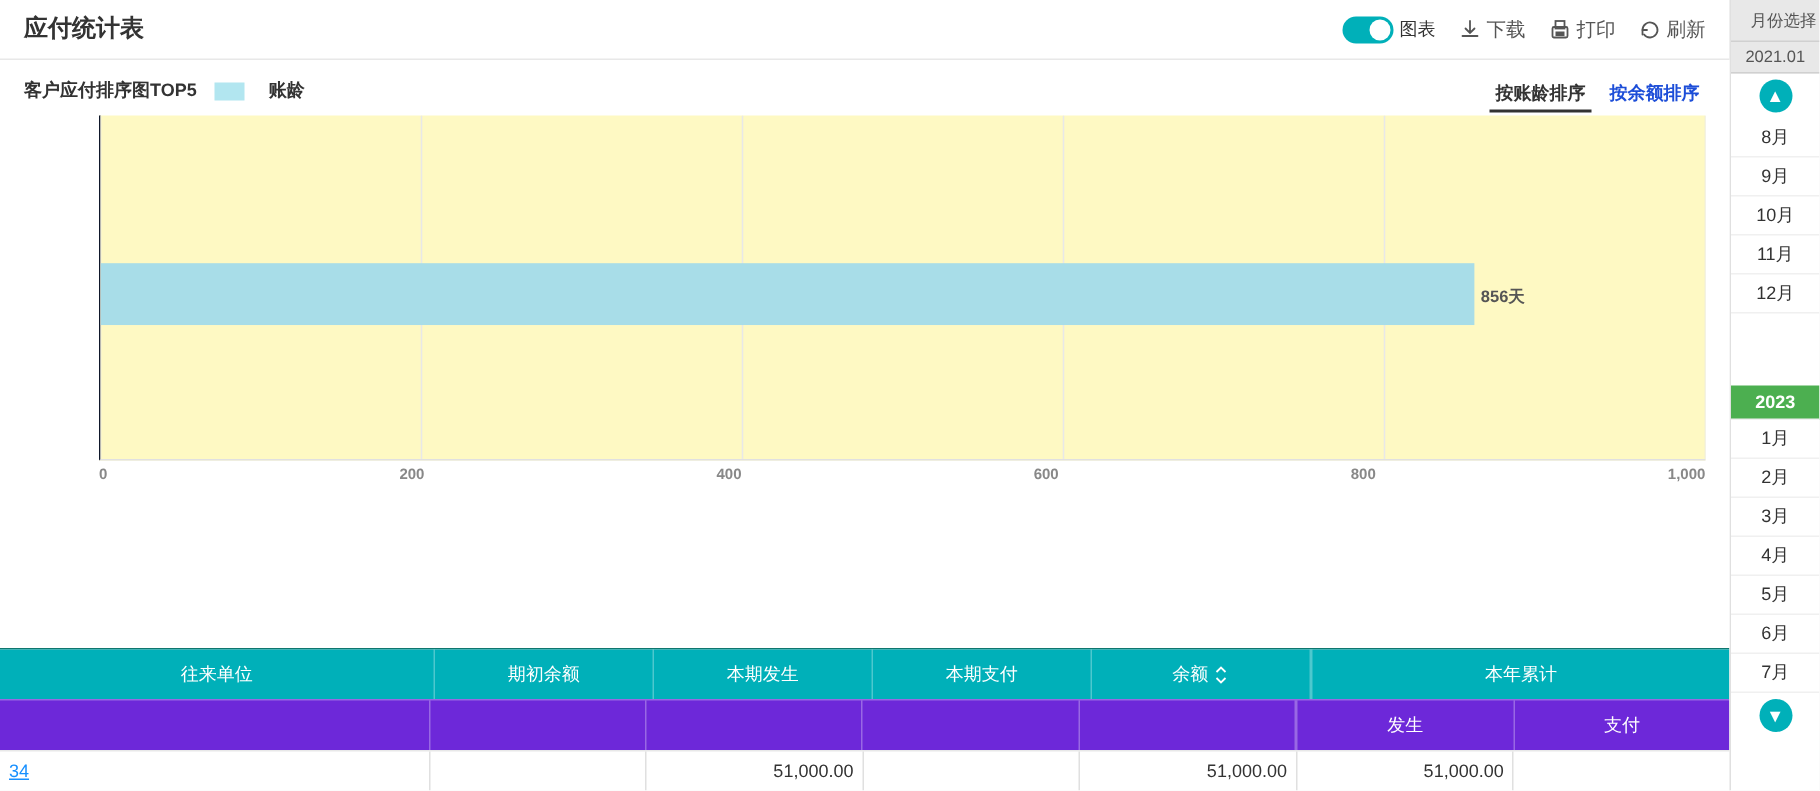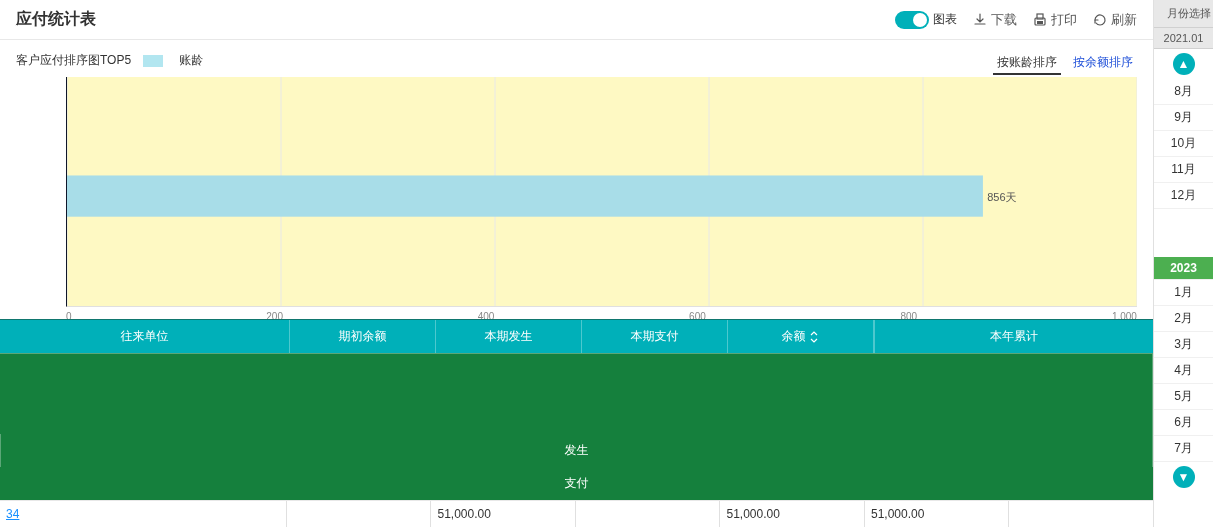--- a/index.html
+++ b/index.html
@@ -10,31 +10,31 @@
     
     .header { display: flex; align-items: center; justify-content: space-between; padding: 8px 16px; background: #fff; border-bottom: 1px solid #e8e8e8; height: 40px; }
     .header-title { font-size: 16px; font-weight: bold; color: #333; }
     .header-actions { display: flex; align-items: center; gap: 16px; }
     .toggle-wrap { display: flex; align-items: center; gap: 4px; }
     .toggle { width: 34px; height: 18px; background: #00b0b9; border-radius: 9px; position: relative; cursor: pointer; }
     .toggle::after { content: ''; position: absolute; width: 14px; height: 14px; background: #fff; border-radius: 50%; top: 2px; right: 2px; }
     .action-btn { display: flex; align-items: center; gap: 4px; cursor: pointer; color: #555; font-size: 13px; }
 
     
-    .chart-section { background: #fff; padding: 12px 16px; flex: 1; min-height: 0; }
+    .chart-section { background: #fff; padding: 12px 16px; flex: 1; min-height: 0; font-weight: bold; }
     .chart-legend { display: flex; align-items: center; gap: 12px; margin-bottom: 8px; }
     .legend-color { width: 20px; height: 12px; background: #b2e6f0; display: inline-block; margin-right: 4px; vertical-align: middle; }
     .sort-btn { font-size: 12px; color: #1d4ed8; cursor: pointer; padding: 2px 4px; border-bottom: 2px solid transparent; }
     .sort-btn.active { color: #333; border-bottom: 2px solid #333; }
 
     
     .table-section { background: #fff; border-top: 1px solid #0f766e; }
     .th { padding: 8px 6px; text-align: center; font-size: 12px; border-right: 1px solid rgba(255,255,255,0.3); }
     .th:last-child { border-right: none; }
-    .td { padding: 6px 6px; font-size: 12px; border-right: 1px solid #e0e0e0; }
+    .td { padding: 6px 6px; text-align: right; font-size: 12px; border-right: 1px solid #e0e0e0; }
     .td:last-child { border-right: none; }
     .td.link { color: #1890ff; text-decoration: underline; cursor: pointer; text-align: left; }
     .table-data-row { display: flex; background: #fff; border-top: 1px solid #e8e8e8; }
 
     .col-unit { flex: 2.5; }
     .col-period-bal { flex: 1.2; }
     .col-current-gen { flex: 1.2; }
     .col-current-pay { flex: 1.2; }
     .col-balance { flex: 1.2; }
     .col-year-gen { flex: 1.2; }
@@ -154,21 +154,21 @@
       <div class="th col-current-pay" style="border-right:1px solid rgba(255,255,255,0.3);">本期支付</div>
       <div class="th col-balance" style="border-right:1px solid rgba(255,255,255,0.3); display:flex; align-items:center; justify-content:center; gap:2px;">
         <span>余额</span>
         <svg width="12" height="12" viewBox="0 0 12 12">
             <path d="M3 4l3-3 3 3M3 8l3 3 3-3" stroke="#fff" stroke-width="1.2" fill="none"></path>
           </svg>
       </div>
       <div class="th" style="flex:2.4; border-left:1px solid rgba(255,255,255,0.3);">本年累计</div>
     </div>
 
-    <div style="display:flex; background:#15803d; color:#fff; border-top:1px solid rgba(255,255,255,0.3);flex-direction:column;">
+    <div style="display:flex; background:#6d28d9; color:#fff; border-top:1px solid rgba(255,255,255,0.3);">
       <div class="th col-unit" style="border-right:1px solid rgba(255,255,255,0.3);"></div>
       <div class="th col-period-bal" style="border-right:1px solid rgba(255,255,255,0.3);"></div>
       <div class="th col-current-gen" style="border-right:1px solid rgba(255,255,255,0.3);"></div>
       <div class="th col-current-pay" style="border-right:1px solid rgba(255,255,255,0.3);"></div>
       <div class="th col-balance" style="border-right:1px solid rgba(255,255,255,0.3);"></div>
       <div class="th col-year-gen" style="border-right:1px solid rgba(255,255,255,0.3); border-left:1px solid rgba(255,255,255,0.3);">发生</div>
       <div class="th col-year-pay">支付</div>
     </div>
 
     <div class="table-data-row">

